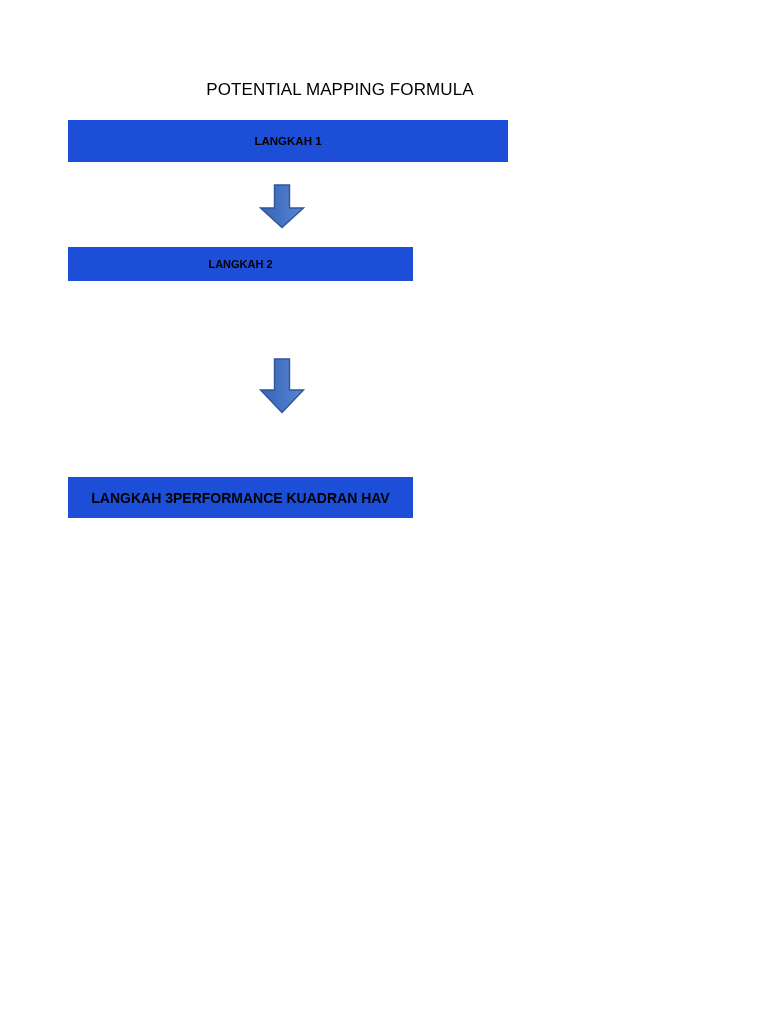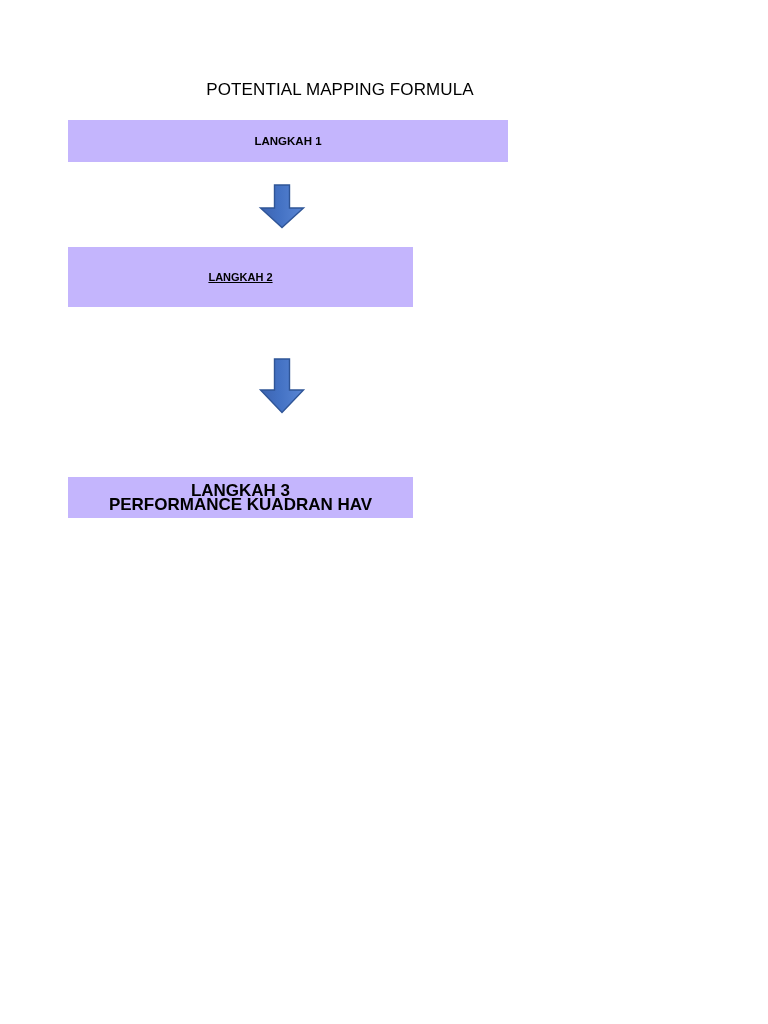--- a/index.html
+++ b/index.html
@@ -36,23 +36,23 @@
     font-weight: normal;
     color: #000000;
     letter-spacing: 0.1px;
     line-height: 22px;
     white-space: nowrap;
   }
 
   
   .step-box {
     position: absolute;
-    background: #c4b5fd;
+    background: #1d4ed8;
     display: flex;
-    flex-direction: column;
+    flex-direction: row;
     align-items: center;
     justify-content: center;
     color: #000000;
     font-weight: bold;
     text-align: center;
     box-sizing: border-box;
   }
   .step-box .step-line {
     display: block;
     line-height: 14px;
@@ -69,35 +69,34 @@
     width: 440px;
     height: 42px;
     font-size: 11.5px;
   }
   #step-box-1 .step-body { white-space: nowrap; }
 
   #step-box-2 {
     left: 68px;
     top: 247px;
     width: 345px;
-    height: 60px;
+    height: 34px;
     font-size: 11px;
     padding: 16px 4px;
-    text-decoration: underline;
   }
   #step-box-2 .step-body {
     max-width: 318px;
   }
 
   #step-box-3 {
     left: 68px;
     top: 477px;
     width: 345px;
     height: 41px;
-    font-size: 17px;
+    font-size: 14px;
   }
   #step-box-3 .step-body { white-space: nowrap; }
 
   
   .arrow-down {
     position: absolute;
   }
   #arrow-1 {
     left: 258px;
     top: 183px;

